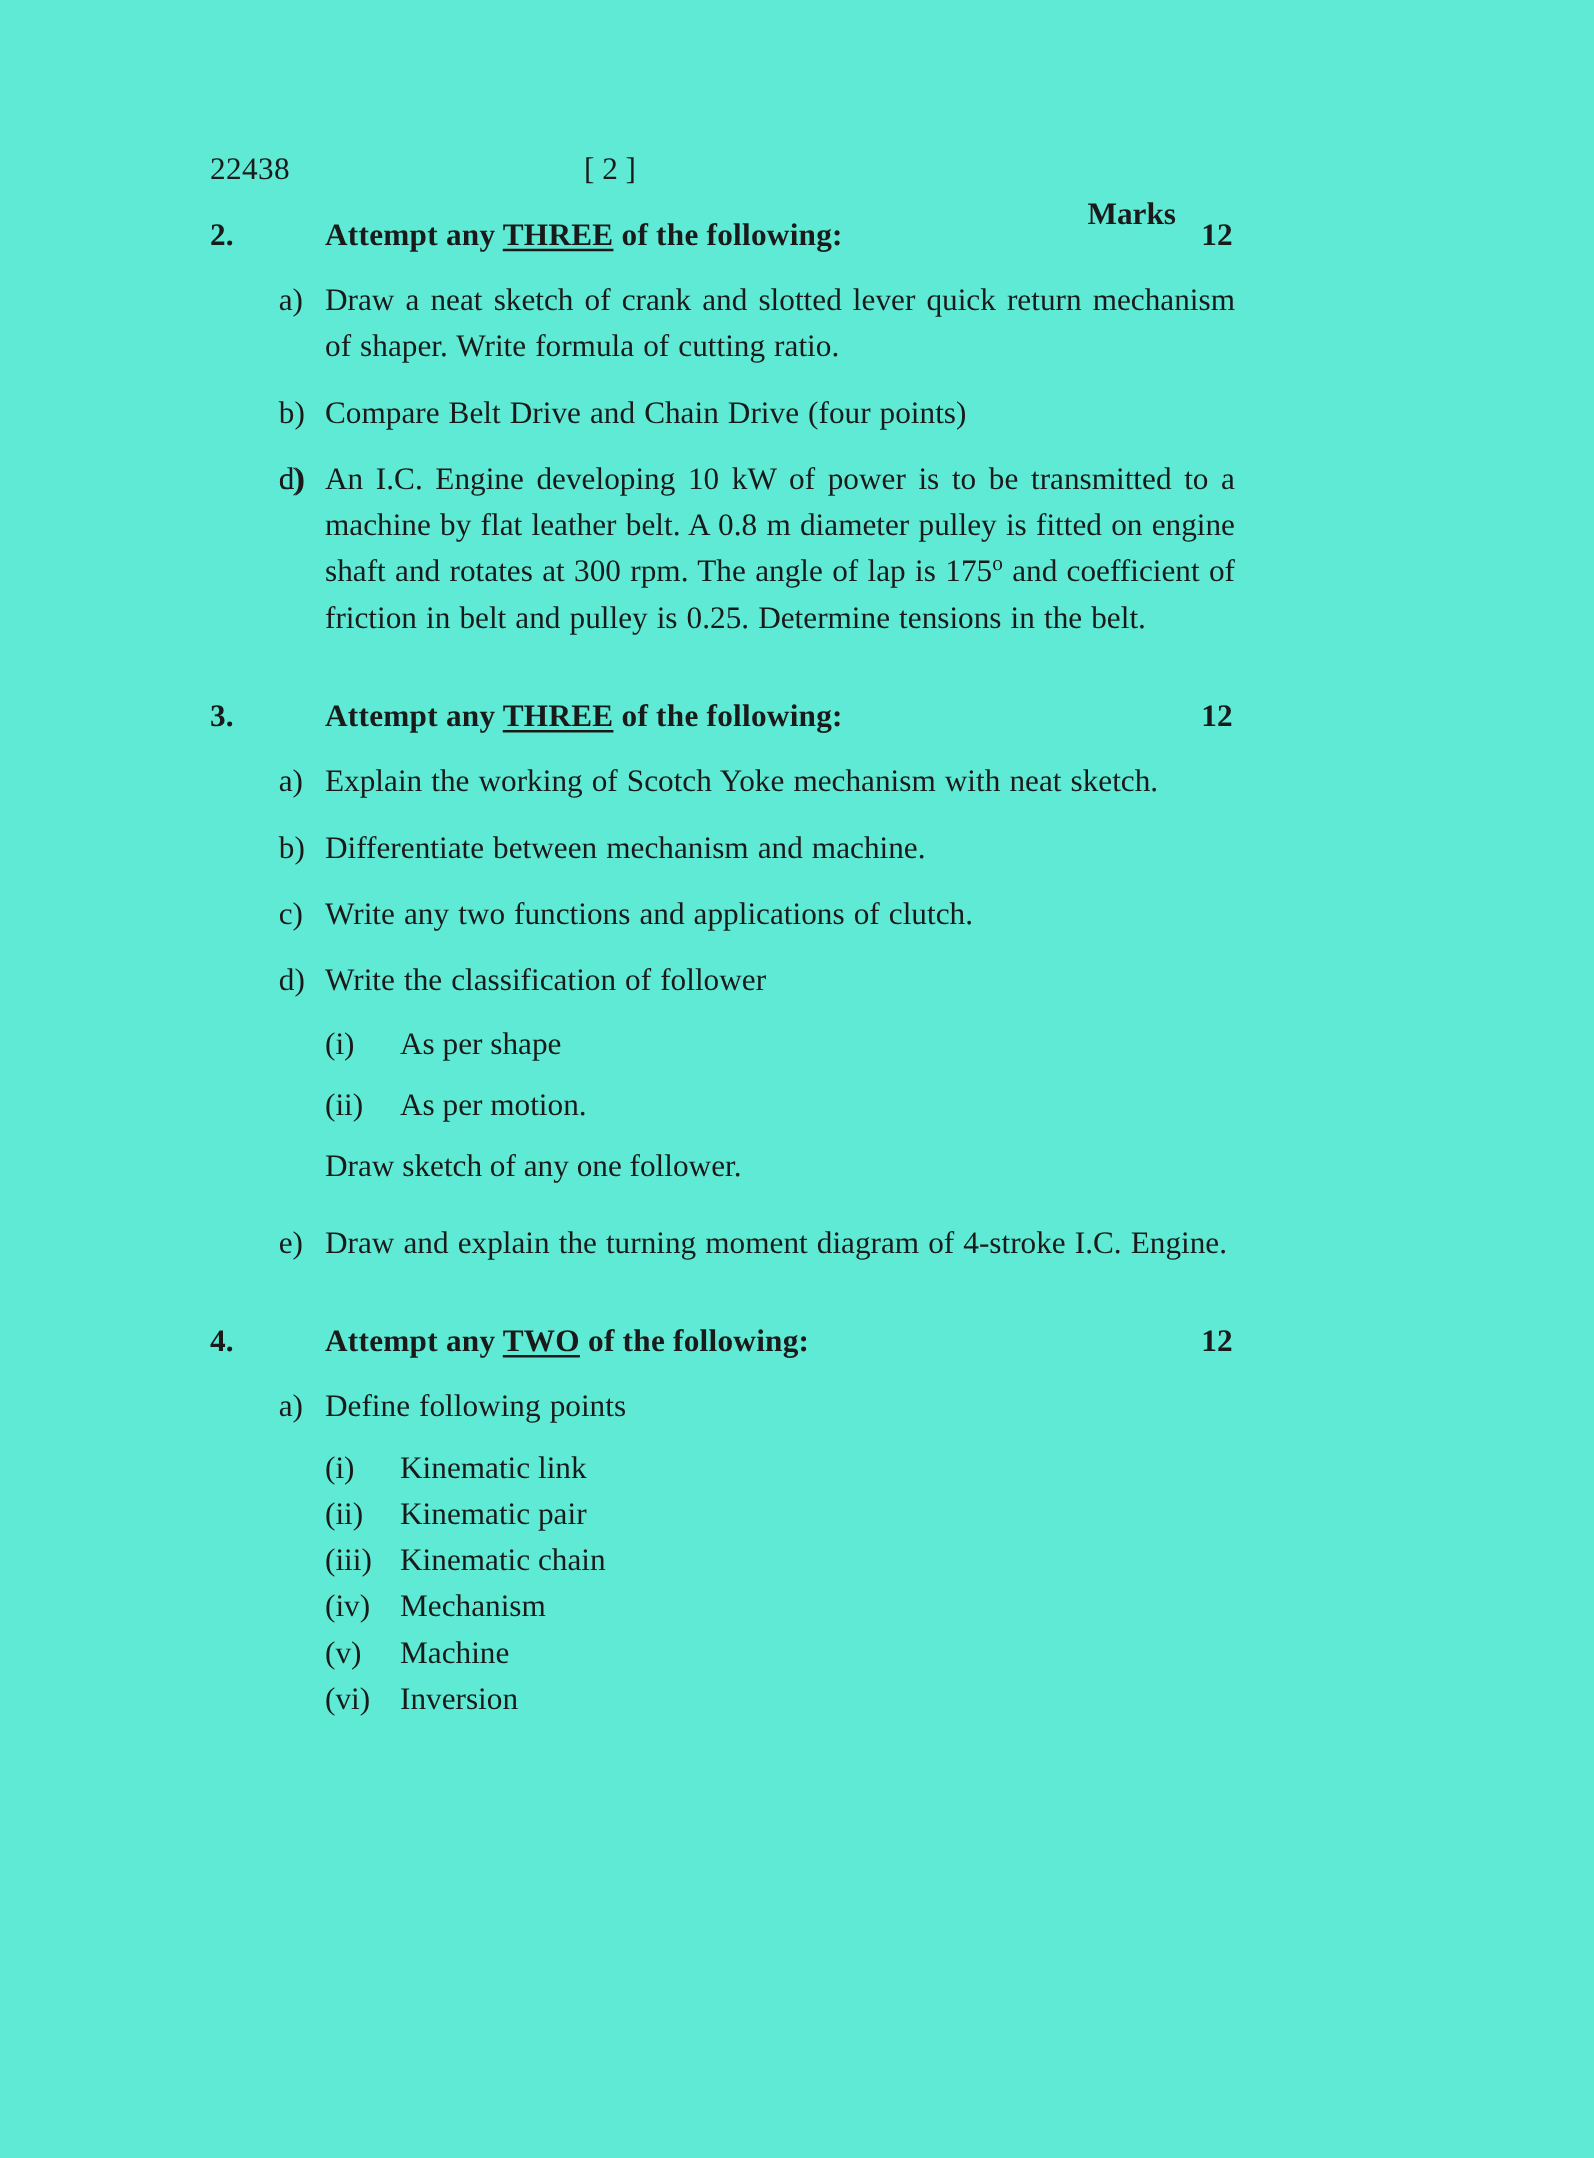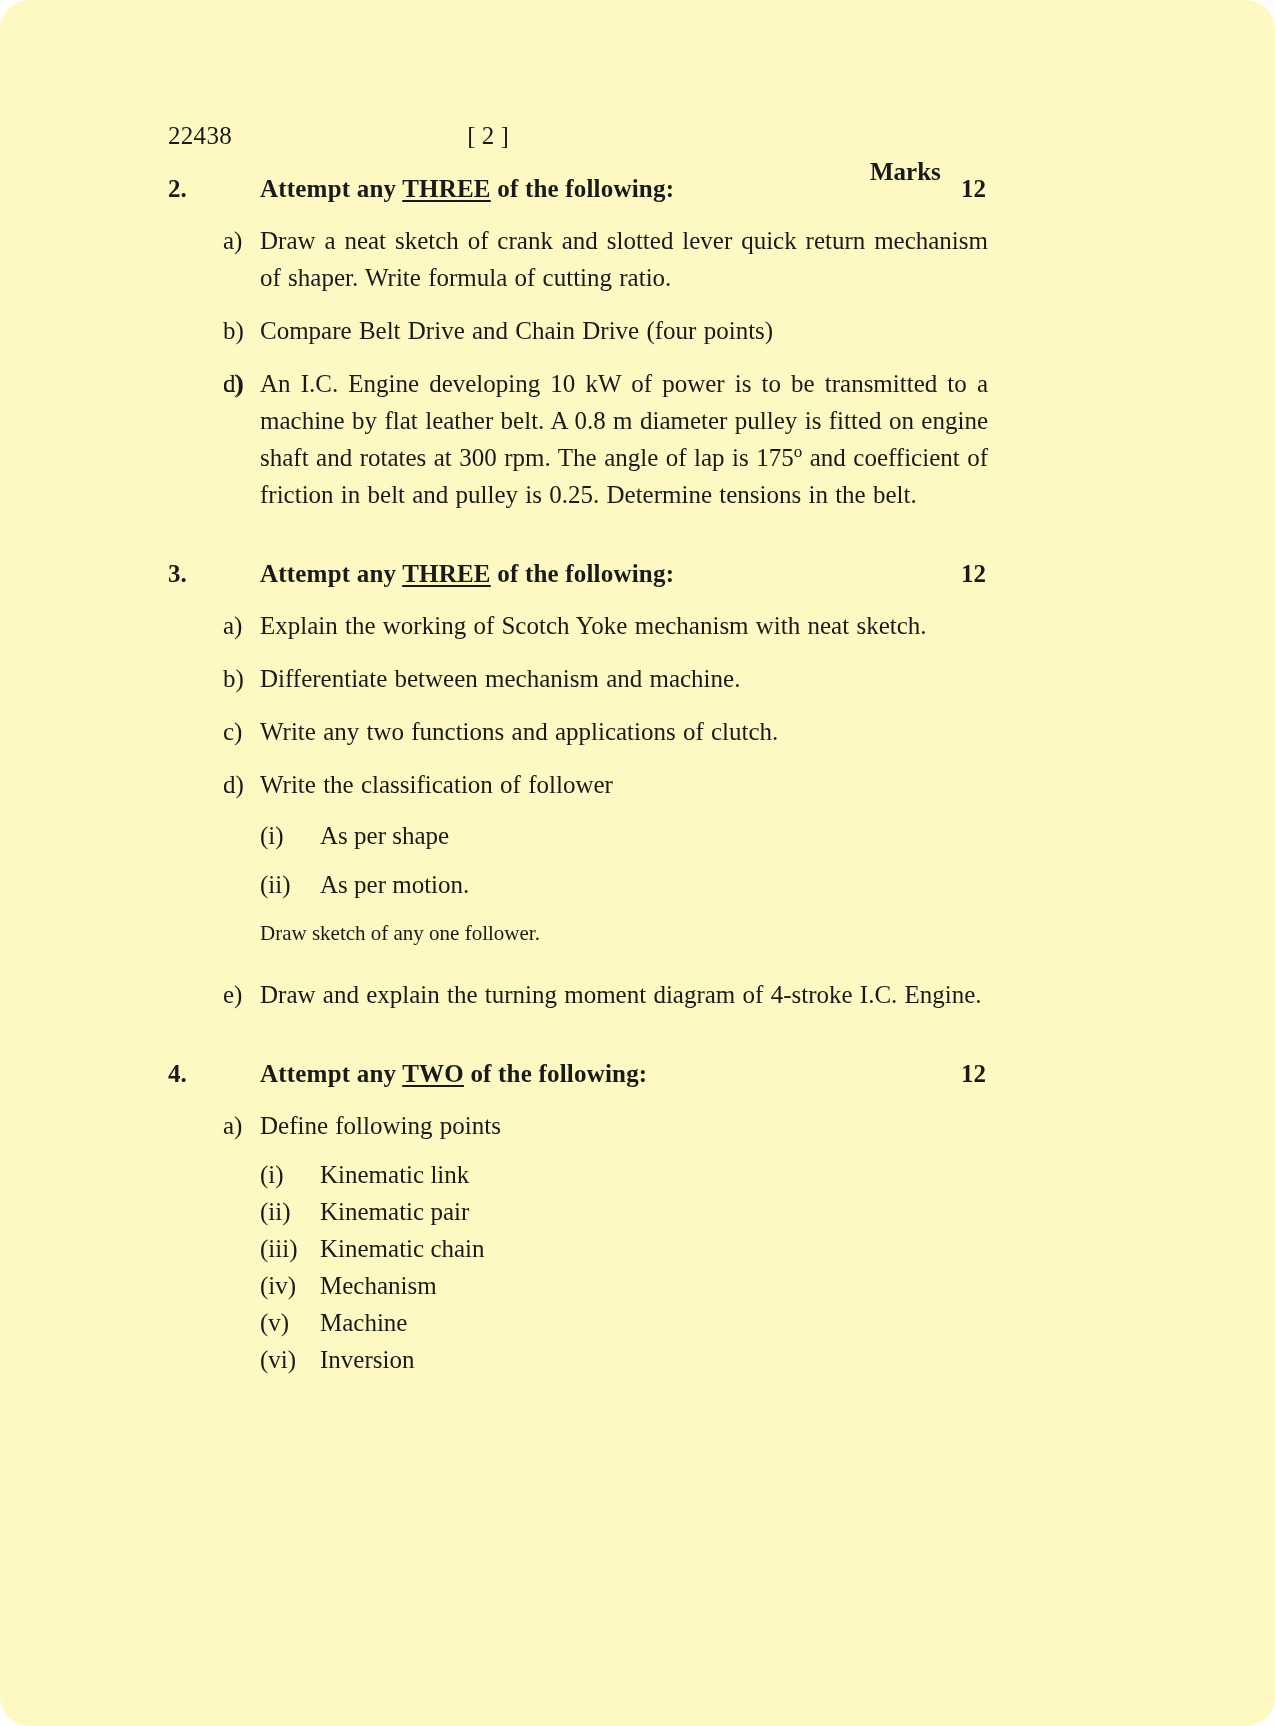--- a/index.html
+++ b/index.html
@@ -8,23 +8,22 @@
     background: #ffffff;
   }
   body {
     font-family: "Liberation Serif", "DejaVu Serif", serif;
     color: #1a1a1a;
   }
   .page {
     position: relative;
     width: 1275px;
     height: 1726px;
-    background: #fef9c3;
+    background: #5eead4;
     overflow: hidden;
-    border-radius: 29px;
   }
   .sheet {
     position: absolute;
     left: 168px;
     top: 120px;
     width: 830px;
   }
 
   
   .doc-header {
@@ -149,21 +148,21 @@
     margin-bottom: 12px;
   }
   .roman-item .rn {
     position: absolute;
     left: 0;
     top: 0;
     width: 58px;
   }
   .trailer {
     margin-top: 4px;
-    font-size: 21px;
+    font-size: 25px;
     line-height: 37px;
   }
 </style>
 </head>
 <body>
 
 <div class="page">
   <div class="sheet">
 
     <div class="doc-header">

